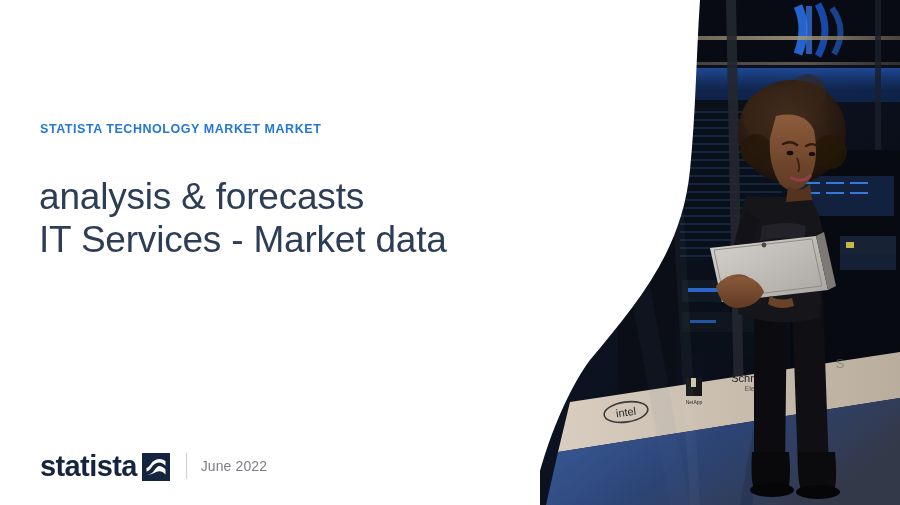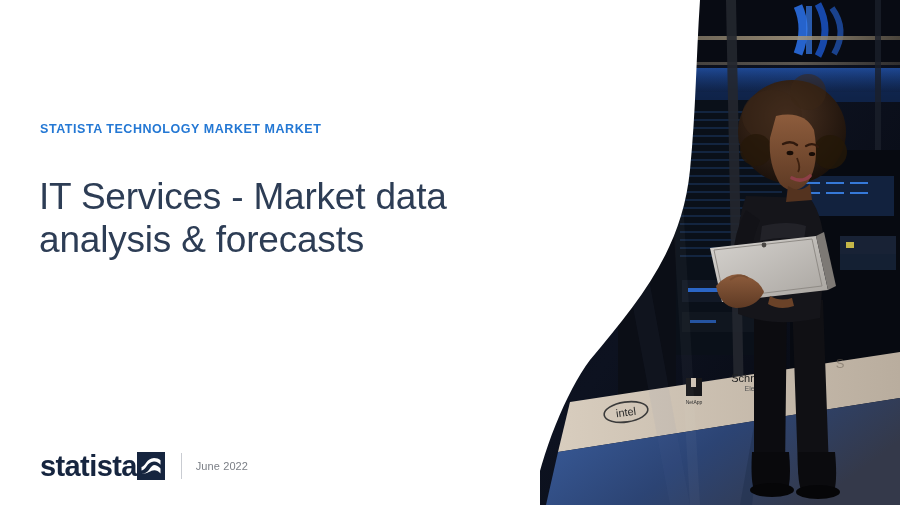--- a/index.html
+++ b/index.html
@@ -71,22 +71,22 @@
   .footer {
     position: absolute;
     left: 40px;
     bottom: 22px;
     display: flex;
     align-items: center;
     height: 34px;
   }
   .logo-lockup {
     display: flex;
-    align-items: center;
-    gap: 0;
+    align-items: flex-end;
+    gap: 5px;
   }
   .wordmark {
     font-size: 29px;
     font-weight: bold;
     color: #16253f;
     letter-spacing: -0.6px;
     line-height: 1;
     font-family: "Liberation Sans", sans-serif;
   }
   .logo-mark {
@@ -94,21 +94,21 @@
     height: 28px;
     display: block;
   }
   .footer-divider {
     width: 1px;
     height: 26px;
     background: #c9ccd2;
     margin: 0 14px 0 16px;
   }
   .footer-date {
-    font-size: 11px;
+    font-size: 14px;
     color: #7b7f86;
     letter-spacing: 0.1px;
   }
 </style>
 </head>
 <body>
 
 <div id="slide">
 
   <div class="photo-panel">
@@ -293,22 +293,22 @@
 
   <svg class="curve-mask" viewBox="0 0 380 505" preserveAspectRatio="none" style="left:520px;">
     <path d="M0,0 L180,0 C176,60 176,110 170,170
              C162,250 120,300 70,360
              C46,392 22,452 12,505 L0,505 Z" fill="#ffffff"></path>
   </svg>
 
   <div class="eyebrow">STATISTA TECHNOLOGY MARKET MARKET</div>
 
   <h1 class="headline">
+    <span class="line">analysis &amp; forecasts</span>
     <span class="line">IT Services - Market data</span>
-    <span class="line">analysis &amp; forecasts</span>
   </h1>
 
   <div class="footer">
     <div class="logo-lockup">
       <span class="wordmark">statista</span>
       <svg class="logo-mark" viewBox="0 0 28 28">
         <rect x="0" y="0" width="28" height="28" fill="#16253f"></rect>
         <path d="M4.5 18.5 C9 18.5 10 9.5 17 9.5 C20 9.5 22 11 23.5 12.8
                  L23.5 8.2 C21.8 6.8 19.8 6 17 6 C9.5 6 8 15 4.5 15 Z" fill="#ffffff"></path>
         <path d="M4.5 22 C12 22 13.5 13 17 13 C19.5 13 21.5 14.4 23.5 16.6

